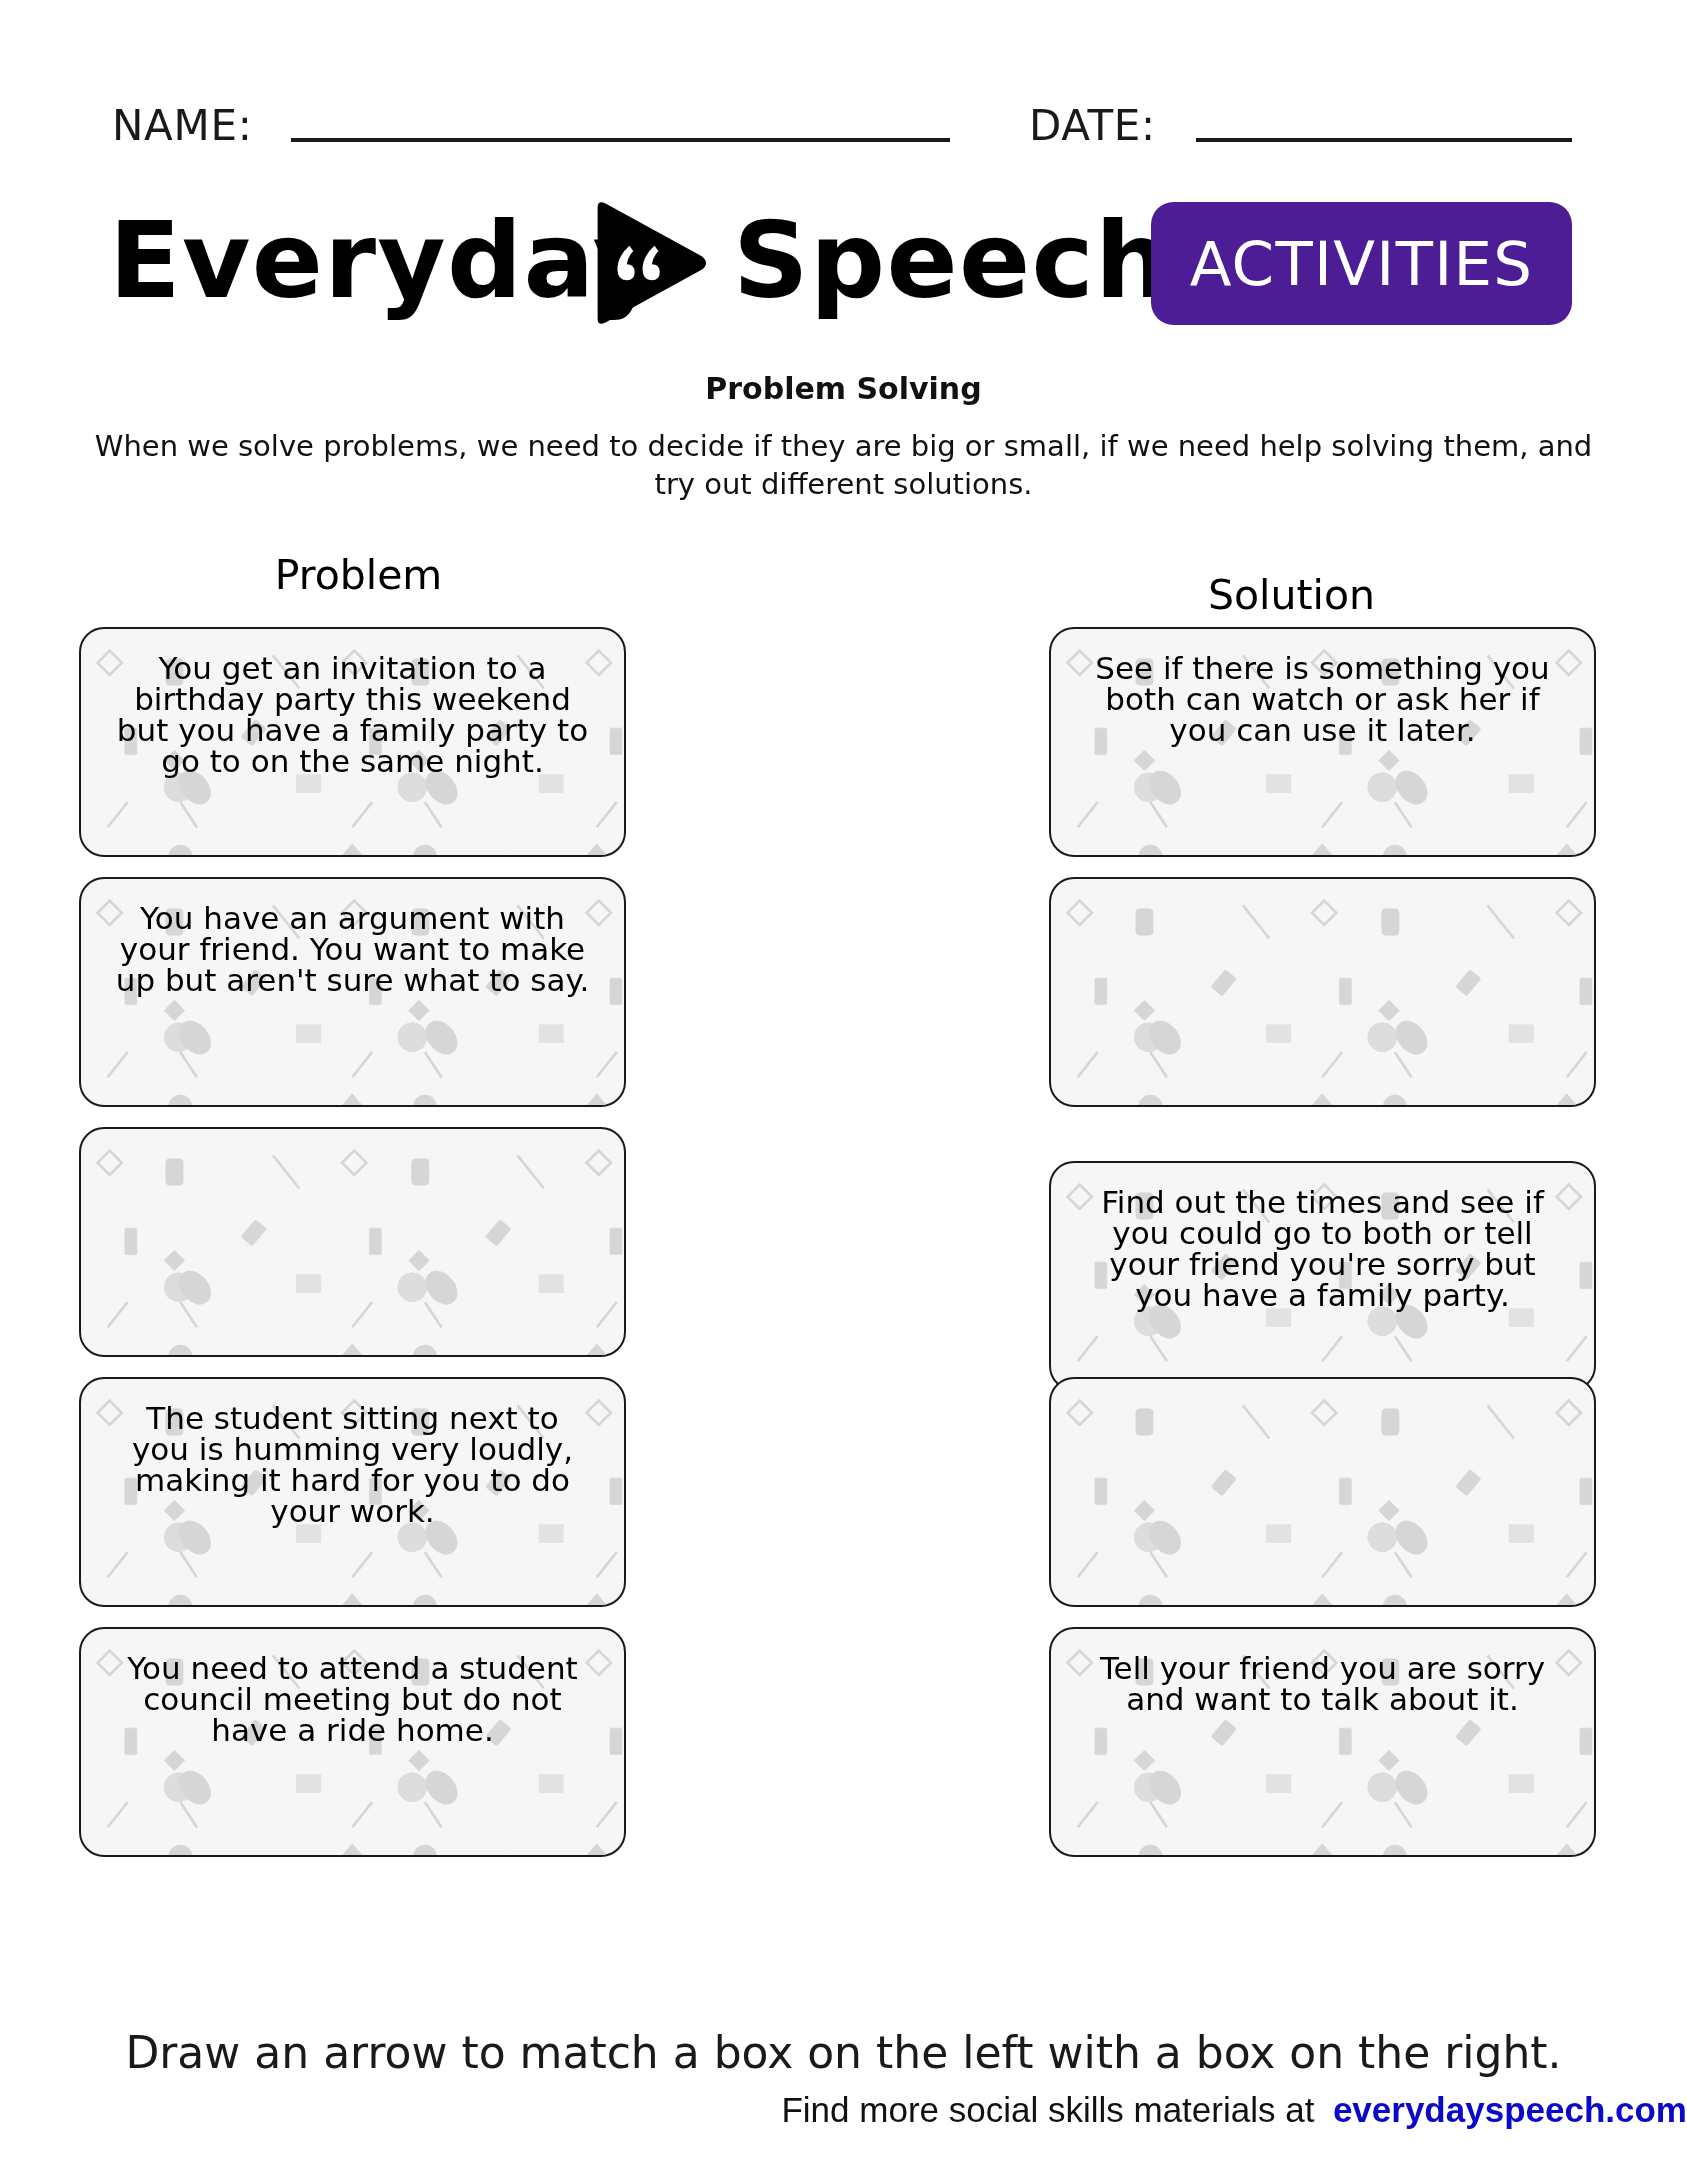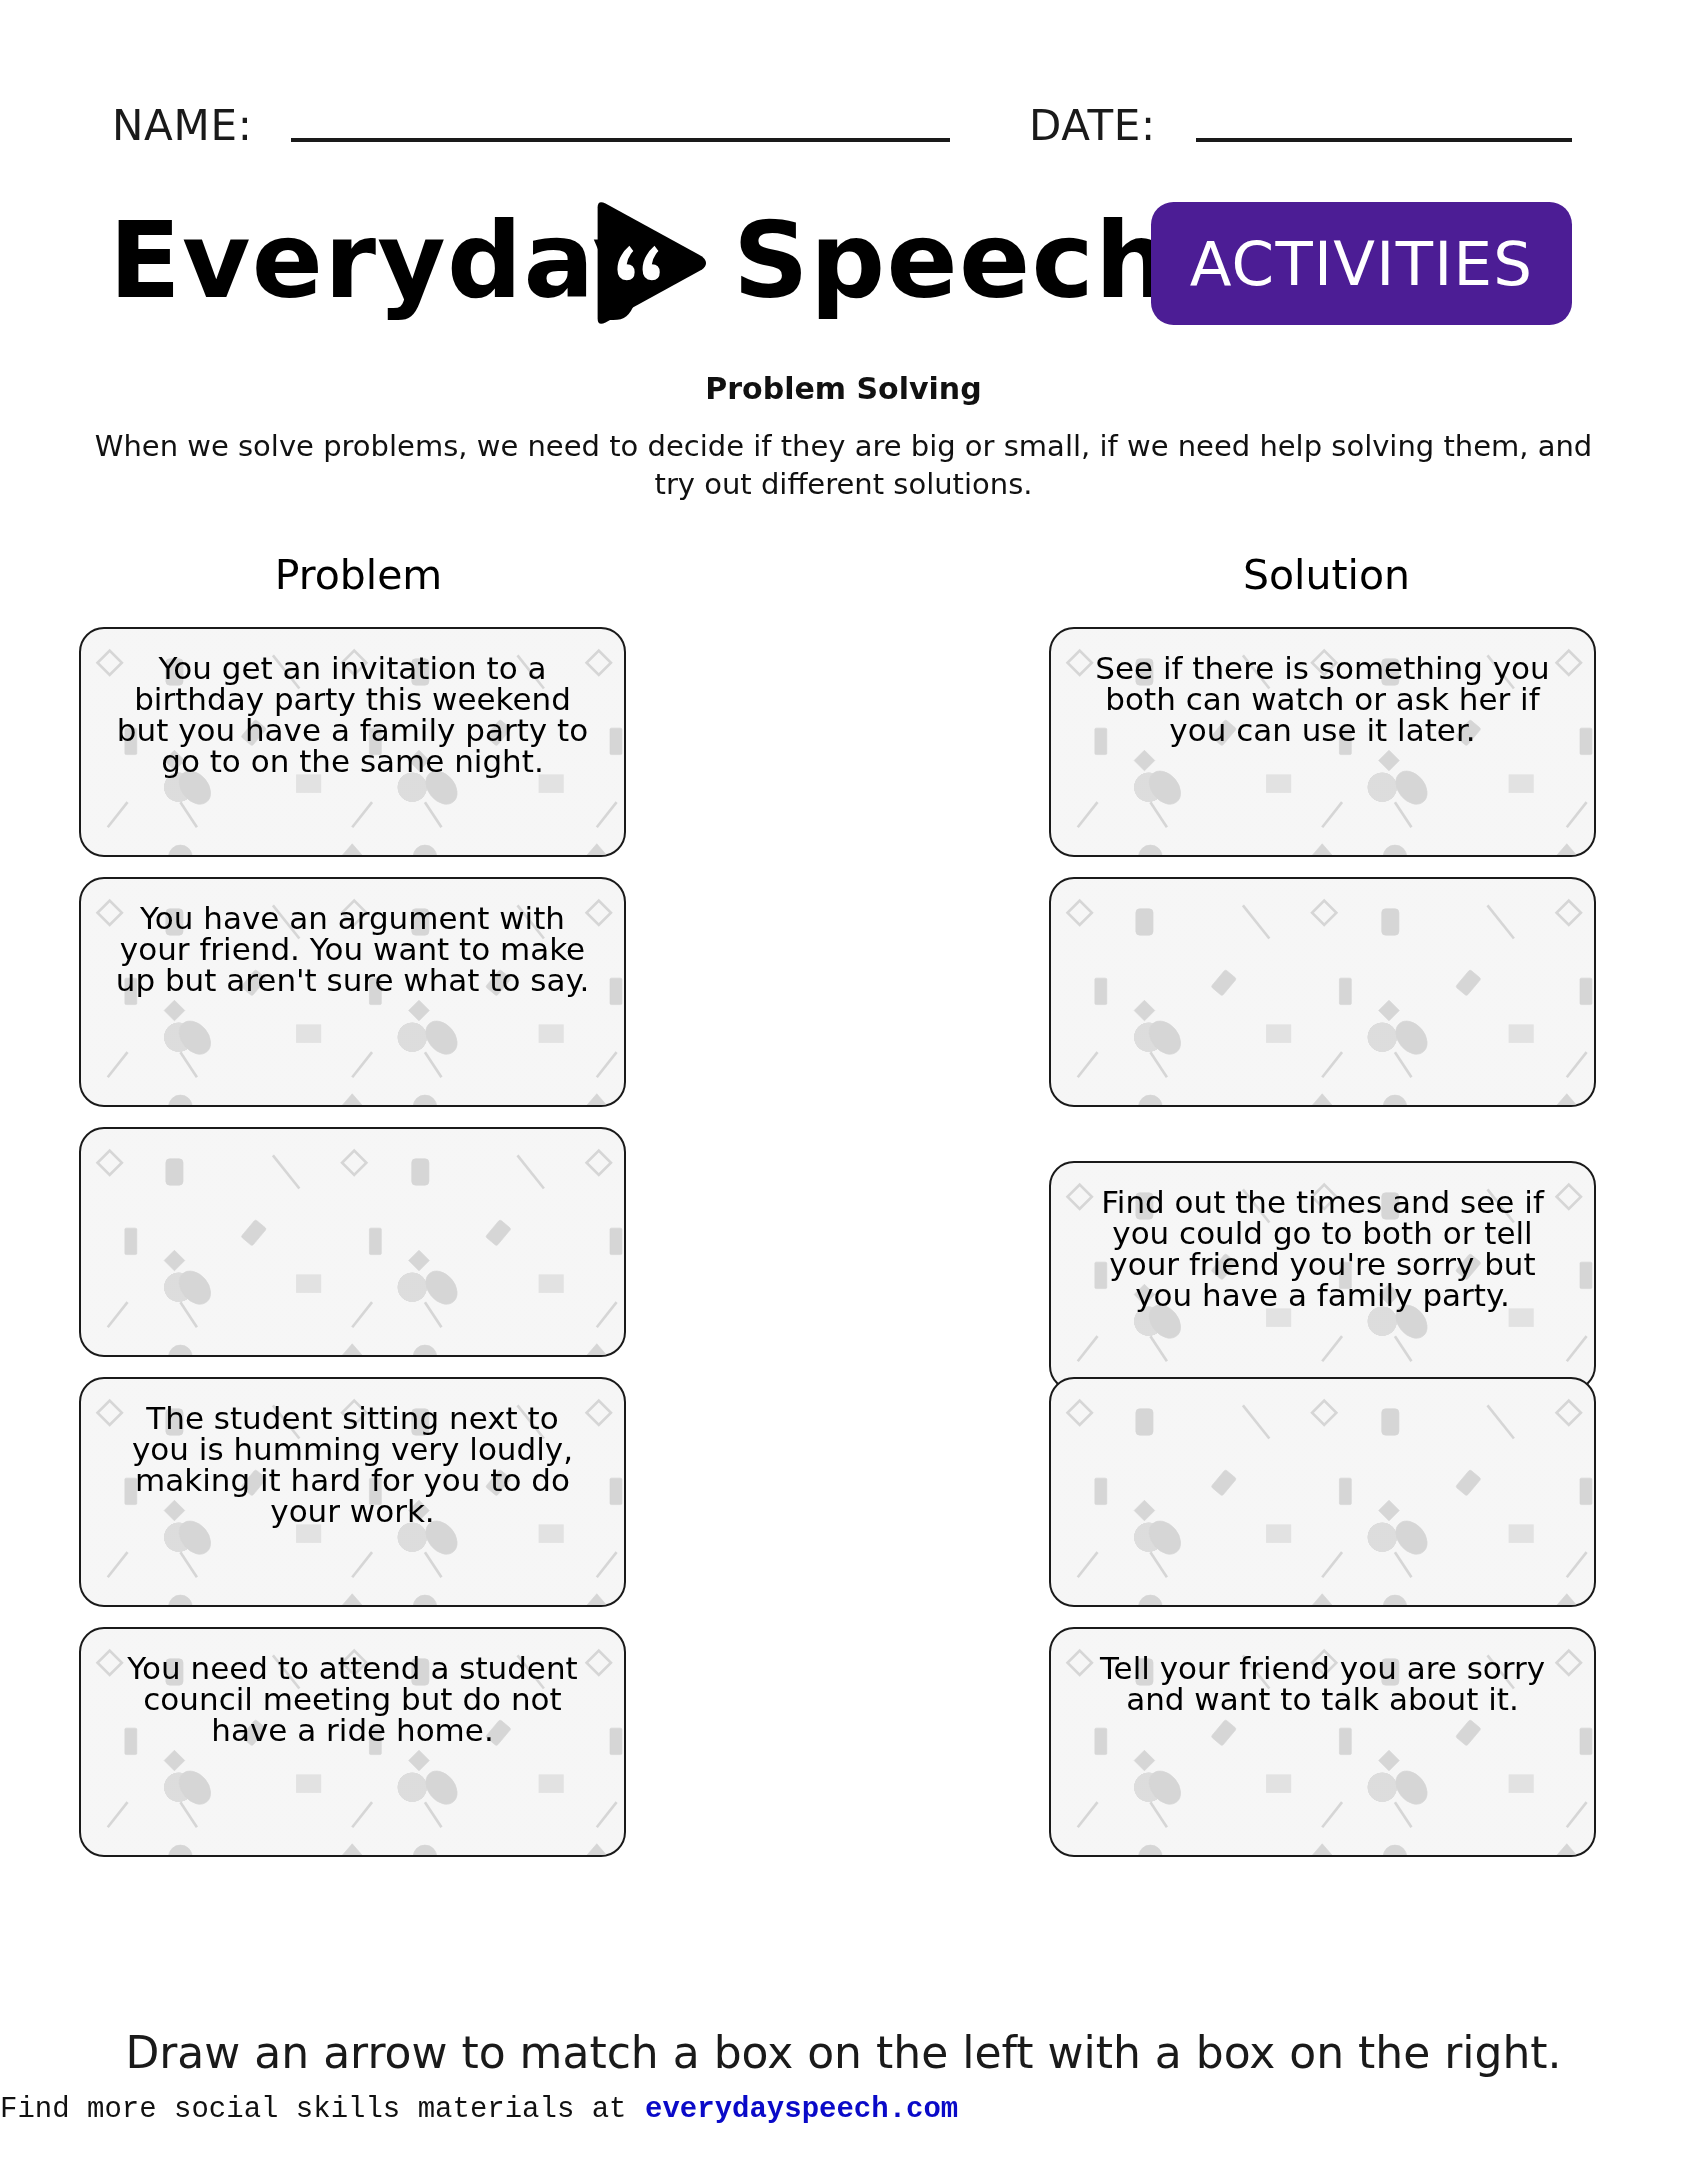--- a/index.html
+++ b/index.html
@@ -30,21 +30,21 @@
       linear-gradient(rgba(255,255,255,0.35), rgba(255,255,255,0.35));
     overflow: hidden;
   }
   .card-pattern { position: absolute; inset: 0; pointer-events: none; }
   .card-text {
     position: relative; padding: 24px 33px 0 33px; text-align: center;
     font-family: "DejaVu Sans", sans-serif; font-size: 31px; line-height: 31px; color: #000;
   }
 
   .instruction { left: 0; width: 1687px; text-align: center; top: 2026px; font-family: "DejaVu Sans", sans-serif; font-size: 44px; line-height: 53px; color: #1a1a1a; }
-  .more { left: 0; width: 1687px; text-align: left; top: 2091px; font-family: Liberation Mono, monospace; font-size: 29px; line-height: 37px; color: #111; }
+  .more { left: 0; width: 1687px; text-align: right; top: 2091px; font-family: Liberation Sans, sans-serif; font-size: 35px; line-height: 37px; color: #111; }
   .more .link { color: #0a0ac8; font-weight: bold; margin-left: 18.5px; text-decoration: none; }
 </style>
 </head>
 <body>
 
 <div class="abs field-label" style="left:112px;">NAME:</div>
 <div class="abs field-line" style="left:291px; width:659px;"></div>
 <div class="abs field-label" style="left:1029px;">DATE:</div>
 <div class="abs field-line" style="left:1196px; width:376px;"></div>
 
@@ -62,21 +62,21 @@
   <div class="abs logo-word" style="left:733px;">Speech</div>
 </div>
 <div class="abs badge">
   <span>ACTIVITIES</span>
 </div>
 
 <div class="abs title">Problem Solving</div>
 <div class="abs intro">When we solve problems, we need to decide if they are big or small, if we need help solving them, and try out different solutions.</div>
 
 <div class="abs col-header" style="left:79px;">Problem</div>
-<div class="abs col-header" style="left:1047px;">Solution</div>
+<div class="abs col-header" style="left:1012px;margin-top:20px;">Solution</div>
 
 <div class="abs card" style="left:79px; top:627px;">
   <svg class="card-pattern" width="559" height="230" viewBox="0 0 845 348">
       <use href="#pattern-tile"></use>
     </svg>
   <div class="card-text">You get an invitation to a birthday party this weekend but you have a family party to go to on the same night.</div>
 </div>
 <div class="abs card" style="left:79px; top:877px;">
   <svg class="card-pattern" width="559" height="230" viewBox="0 0 845 348">
       <use href="#pattern-tile"></use>

